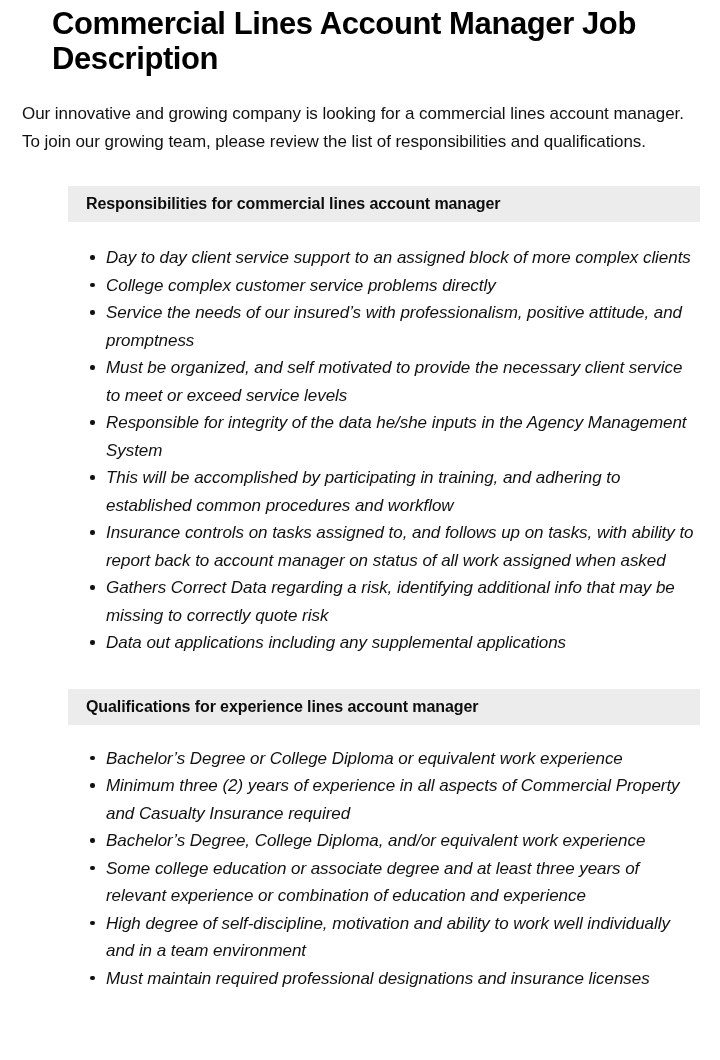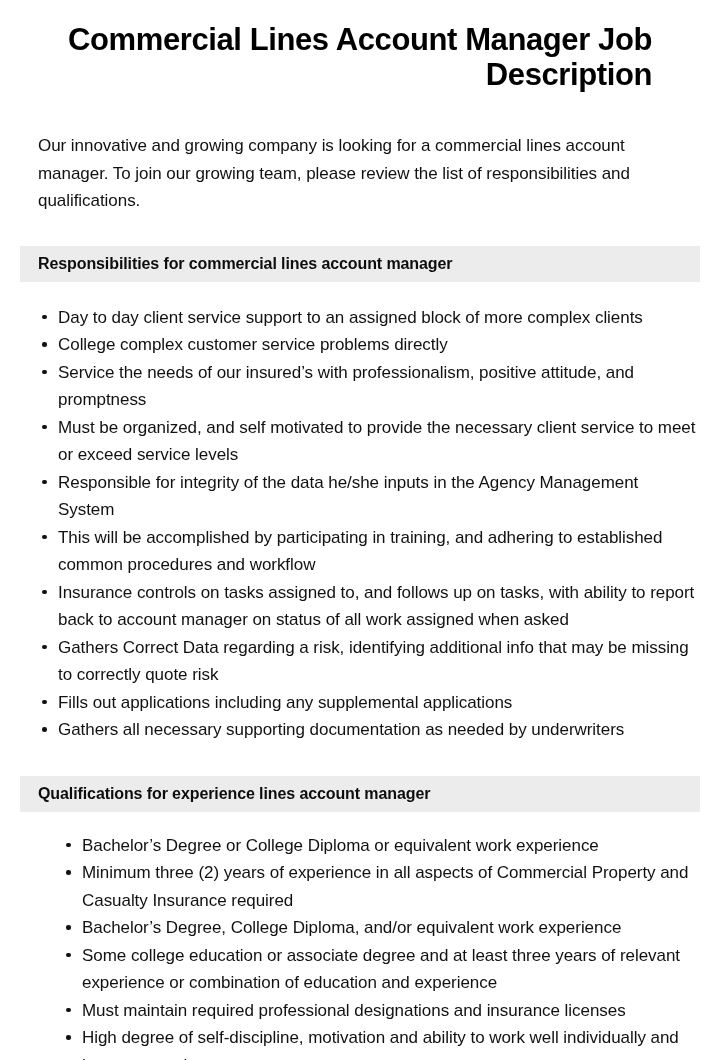--- a/index.html
+++ b/index.html
@@ -16,41 +16,42 @@
   }
 
   .page {
     width: 720px;
     box-sizing: border-box;
     padding: 0;
     position: relative;
   }
 
   .doc-title {
-    margin: 16px;
+    margin: 0;
     padding: 6px 52px 0 52px;
     font-size: 31px;
     line-height: 35px;
     font-weight: 700;
     letter-spacing: -0.4px;
-    text-align: right;
+    text-align: left;
     color: #000000;
   }
 
   .intro {
-    margin: 16px;
+    margin: 0;
     padding: 24px 22px 0 22px;
     font-size: 17px;
     line-height: 27.5px;
     color: #111111;
     letter-spacing: -0.05px;
   }
 
   .section {
     margin-top: 31px;
+    padding-left: 48px;
   }
 
   .section-header {
     margin: 0 20px 0 20px;
     background: #ececec;
     height: 36px;
     display: flex;
     align-items: center;
     padding: 0 18px;
     box-sizing: border-box;
@@ -60,20 +61,21 @@
     font-size: 16px;
     font-weight: 700;
     color: #0d0d0d;
     letter-spacing: -0.1px;
   }
 
   .bullet-list {
     margin: 0;
     padding: 22px 24px 0 24px;
     list-style: none;
+    font-style: italic;
   }
 
   .bullet-item {
     position: relative;
     padding-left: 34px;
     font-size: 17px;
     line-height: 27.5px;
     color: #111111;
     letter-spacing: -0.05px;
     margin-bottom: 0;
@@ -88,21 +90,20 @@
     border-radius: 50%;
     background: #111111;
   }
 
   .section + .section {
     margin-top: 32px;
   }
 
   .section-qualifications .bullet-list {
     padding-top: 20px;
-    margin-left: 24px;
   }
 </style>
 </head>
 <body>
 
 <div class="page">
 
   <h1 class="doc-title">Commercial Lines Account Manager Job Description</h1>
 
   <p class="intro">Our innovative and growing company is looking for a commercial lines account manager. To join our growing team, please review the list of responsibilities and qualifications.</p>
@@ -113,32 +114,31 @@
     </div>
     <ul class="bullet-list">
         <li class="bullet-item"><span class="dot"></span><span>Day to day client service support to an assigned block of more complex clients</span></li>
         <li class="bullet-item"><span class="dot"></span><span>College complex customer service problems directly</span></li>
         <li class="bullet-item"><span class="dot"></span><span>Service the needs of our insured’s with professionalism, positive attitude, and promptness</span></li>
         <li class="bullet-item"><span class="dot"></span><span>Must be organized, and self motivated to provide the necessary client service to meet or exceed service levels</span></li>
         <li class="bullet-item"><span class="dot"></span><span>Responsible for integrity of the data he/she inputs in the Agency Management System</span></li>
         <li class="bullet-item"><span class="dot"></span><span>This will be accomplished by participating in training, and adhering to established common procedures and workflow</span></li>
         <li class="bullet-item"><span class="dot"></span><span>Insurance controls on tasks assigned to, and follows up on tasks, with ability to report back to account manager on status of all work assigned when asked</span></li>
         <li class="bullet-item"><span class="dot"></span><span>Gathers Correct Data regarding a risk, identifying additional info that may be missing to correctly quote risk</span></li>
-        <li class="bullet-item"><span class="dot"></span><span>Fills out applications including any supplemental applications</span></li>
-        <li class="bullet-item"><span class="dot"></span><span>Gathers all necessary supporting documentation as needed by underwriters</span></li>
+        <li class="bullet-item"><span class="dot"></span><span>Data out applications including any supplemental applications</span></li>
       </ul>
   </div>
 
   <div class="section section-qualifications">
     <div class="section-header">
       <span class="section-header-label">Qualifications for experience lines account manager</span>
     </div>
     <ul class="bullet-list">
         <li class="bullet-item"><span class="dot"></span><span>Bachelor’s Degree or College Diploma or equivalent work experience</span></li>
         <li class="bullet-item"><span class="dot"></span><span>Minimum three (2) years of experience in all aspects of Commercial Property and Casualty Insurance required</span></li>
         <li class="bullet-item"><span class="dot"></span><span>Bachelor’s Degree, College Diploma, and/or equivalent work experience</span></li>
         <li class="bullet-item"><span class="dot"></span><span>Some college education or associate degree and at least three years of relevant experience or combination of education and experience</span></li>
+        <li class="bullet-item"><span class="dot"></span><span>High degree of self-discipline, motivation and ability to work well individually and in a team environment</span></li>
         <li class="bullet-item"><span class="dot"></span><span>Must maintain required professional designations and insurance licenses</span></li>
-        <li class="bullet-item"><span class="dot"></span><span>High degree of self-discipline, motivation and ability to work well individually and in a team environment</span></li>
       </ul>
   </div>
 
 </div>
 
 </body></html>

